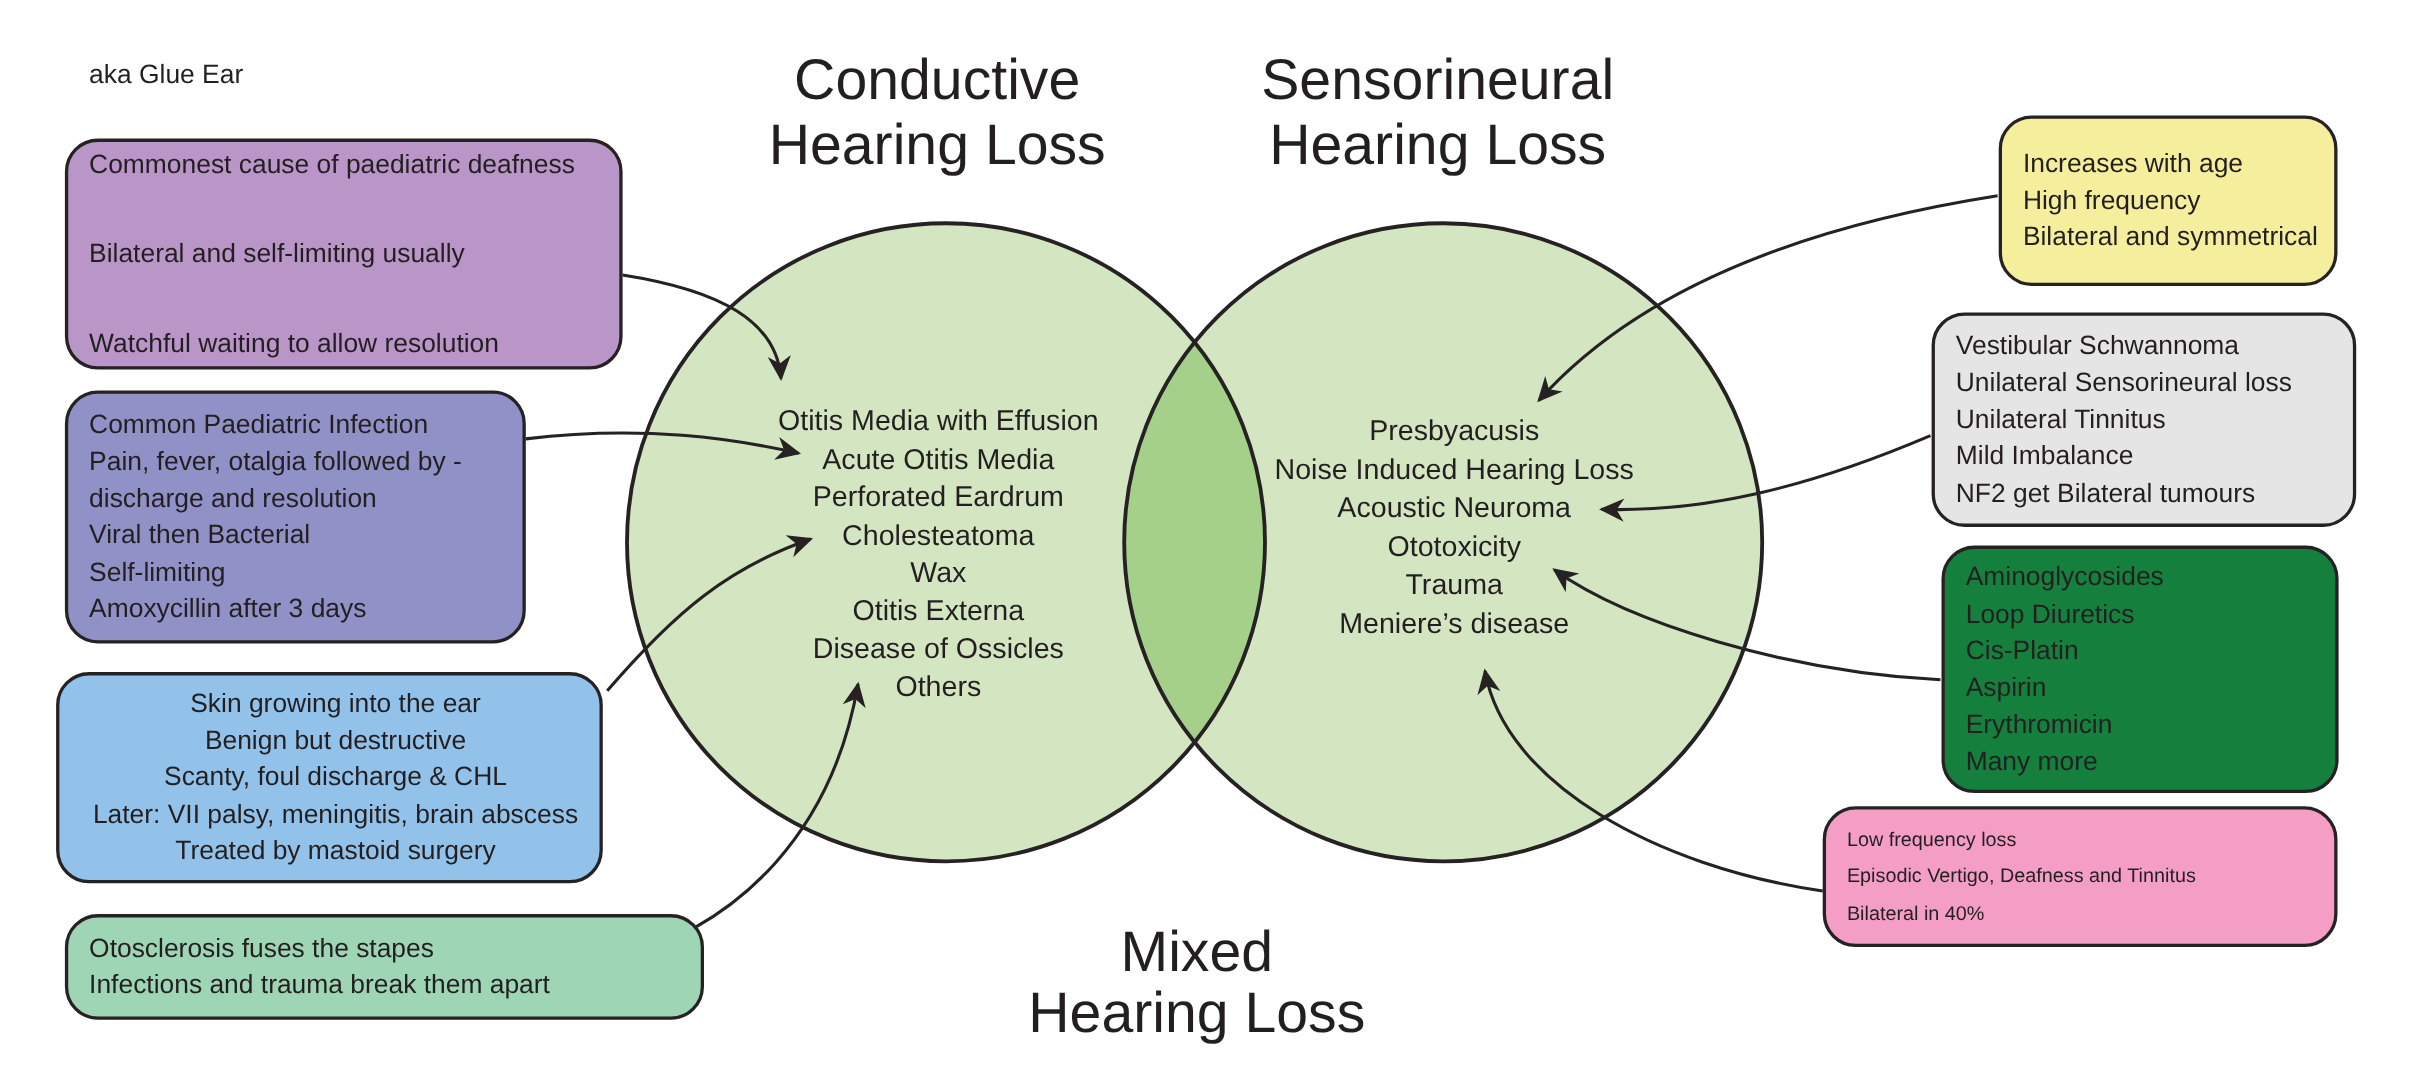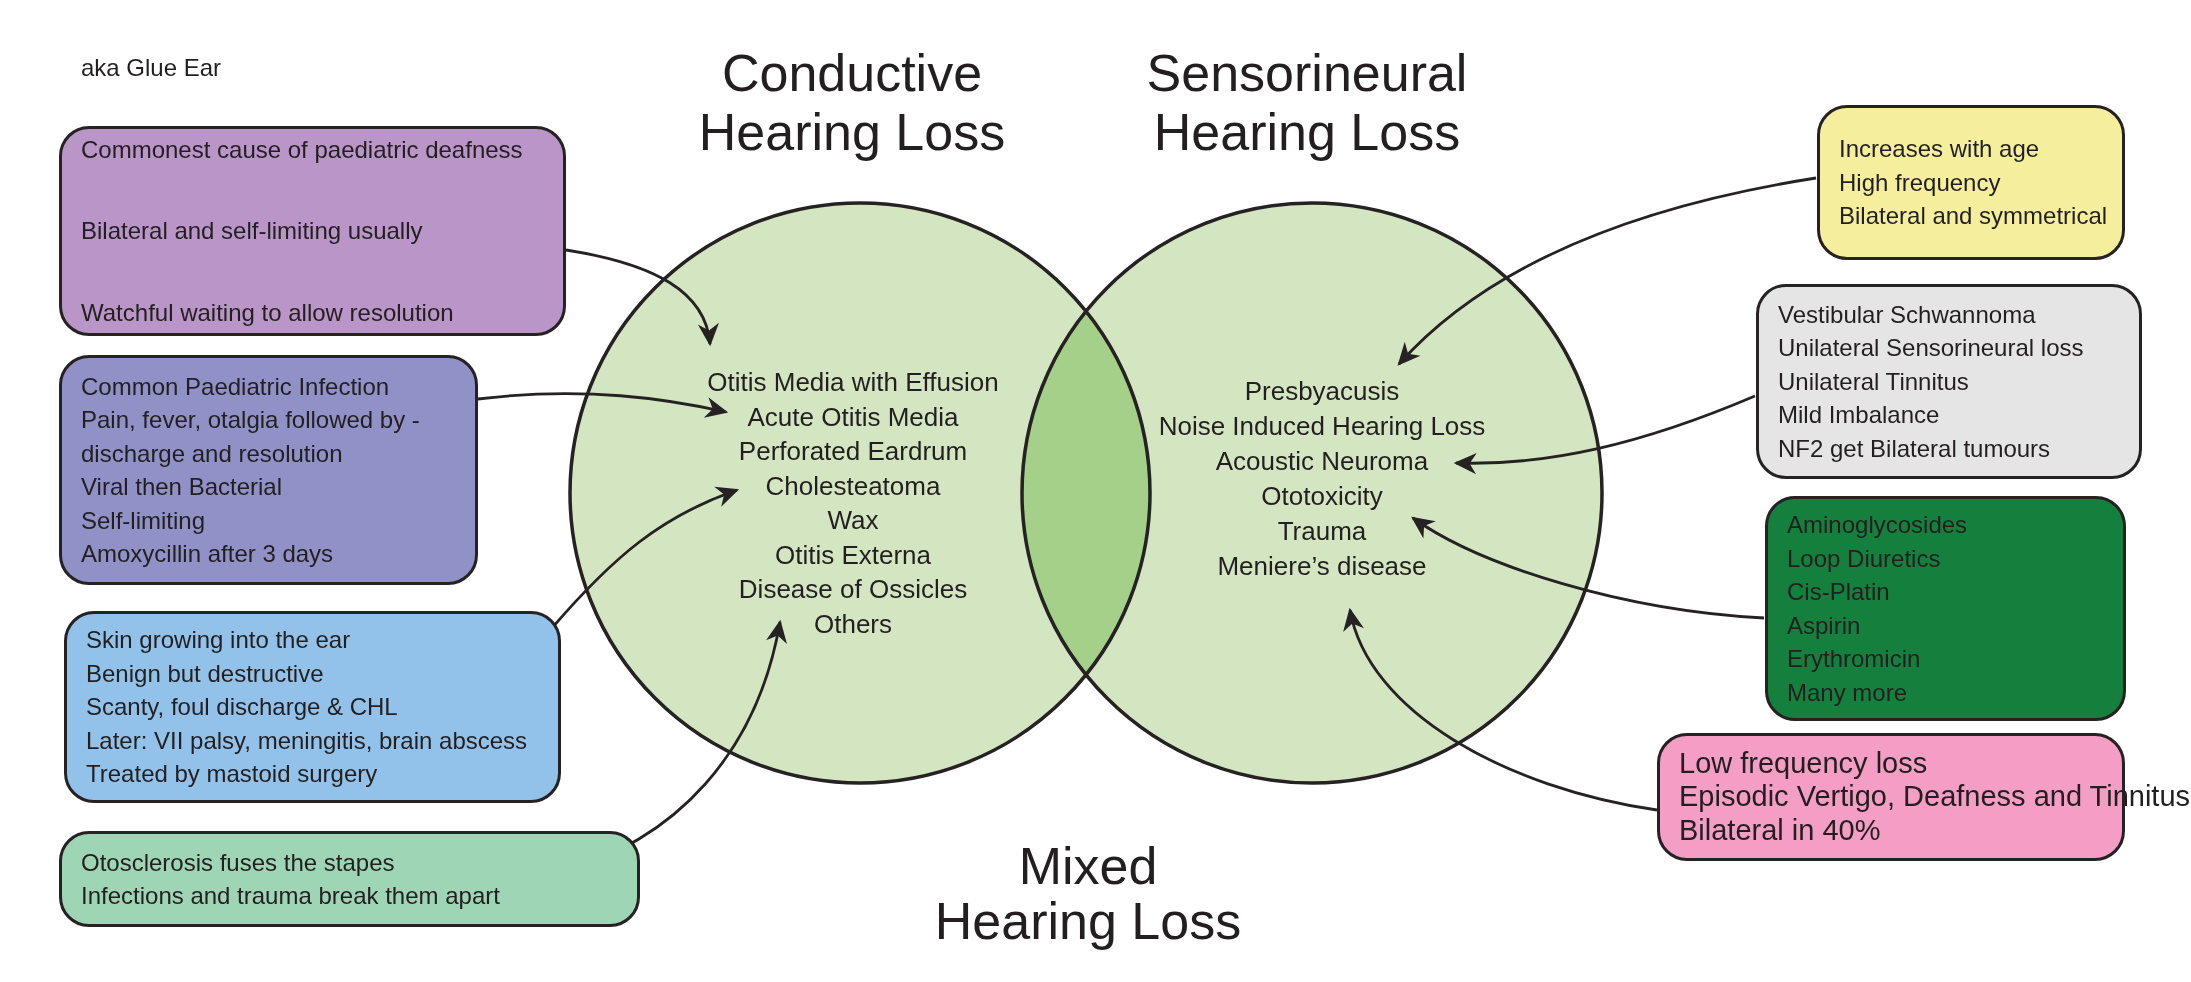--- a/index.html
+++ b/index.html
@@ -45,26 +45,26 @@
     display: flex;
     flex-direction: column;
     justify-content: center;
     padding: 6px 8px 6px 19px;
     font-size: 24px;
   }
   .callout .line { line-height: 33.5px; white-space: nowrap; }
 
   #callout-glue-ear              { left: 59px;   top: 126px; width: 507px; height: 210px; gap: 48px; }
   #callout-acute-otitis          { left: 59px;   top: 355px; width: 419px; height: 230px; }
-  #callout-cholesteatoma         { left: 64px;   top: 611px; width: 497px; height: 192px; }
+  #callout-cholesteatoma         { left: 51px;   top: 611px; width: 497px; height: 192px; text-align: center; }
   #callout-otosclerosis          { left: 59px;   top: 831px; width: 581px; height: 96px;  }
   #callout-presbyacusis          { left: 1817px; top: 105px; width: 308px; height: 155px; }
   #callout-vestibular-schwannoma { left: 1756px; top: 284px; width: 386px; height: 195px; }
   #callout-ototoxicity           { left: 1765px; top: 496px; width: 361px; height: 225px; }
-  #callout-menieres              { left: 1657px; top: 733px; width: 468px; height: 128px; font-size: 29px; }
+  #callout-menieres              { left: 1657px; top: 733px; width: 468px; height: 128px; font-size: 18px; }
 </style>
 </head>
 <body>
 
 <div id="stage">
 
   <svg id="venn-svg" width="2191" height="982" viewBox="0 0 2191 982">
     <defs>
       <marker id="ah" viewBox="0 0 10 10" refX="8.6" refY="5" markerWidth="9" markerHeight="9" orient="auto">
         <path d="M0.5,0.8 L9.5,5 L0.5,9.2 L3.2,5 Z" style="fill: rgb(38, 34, 35);"></path>

